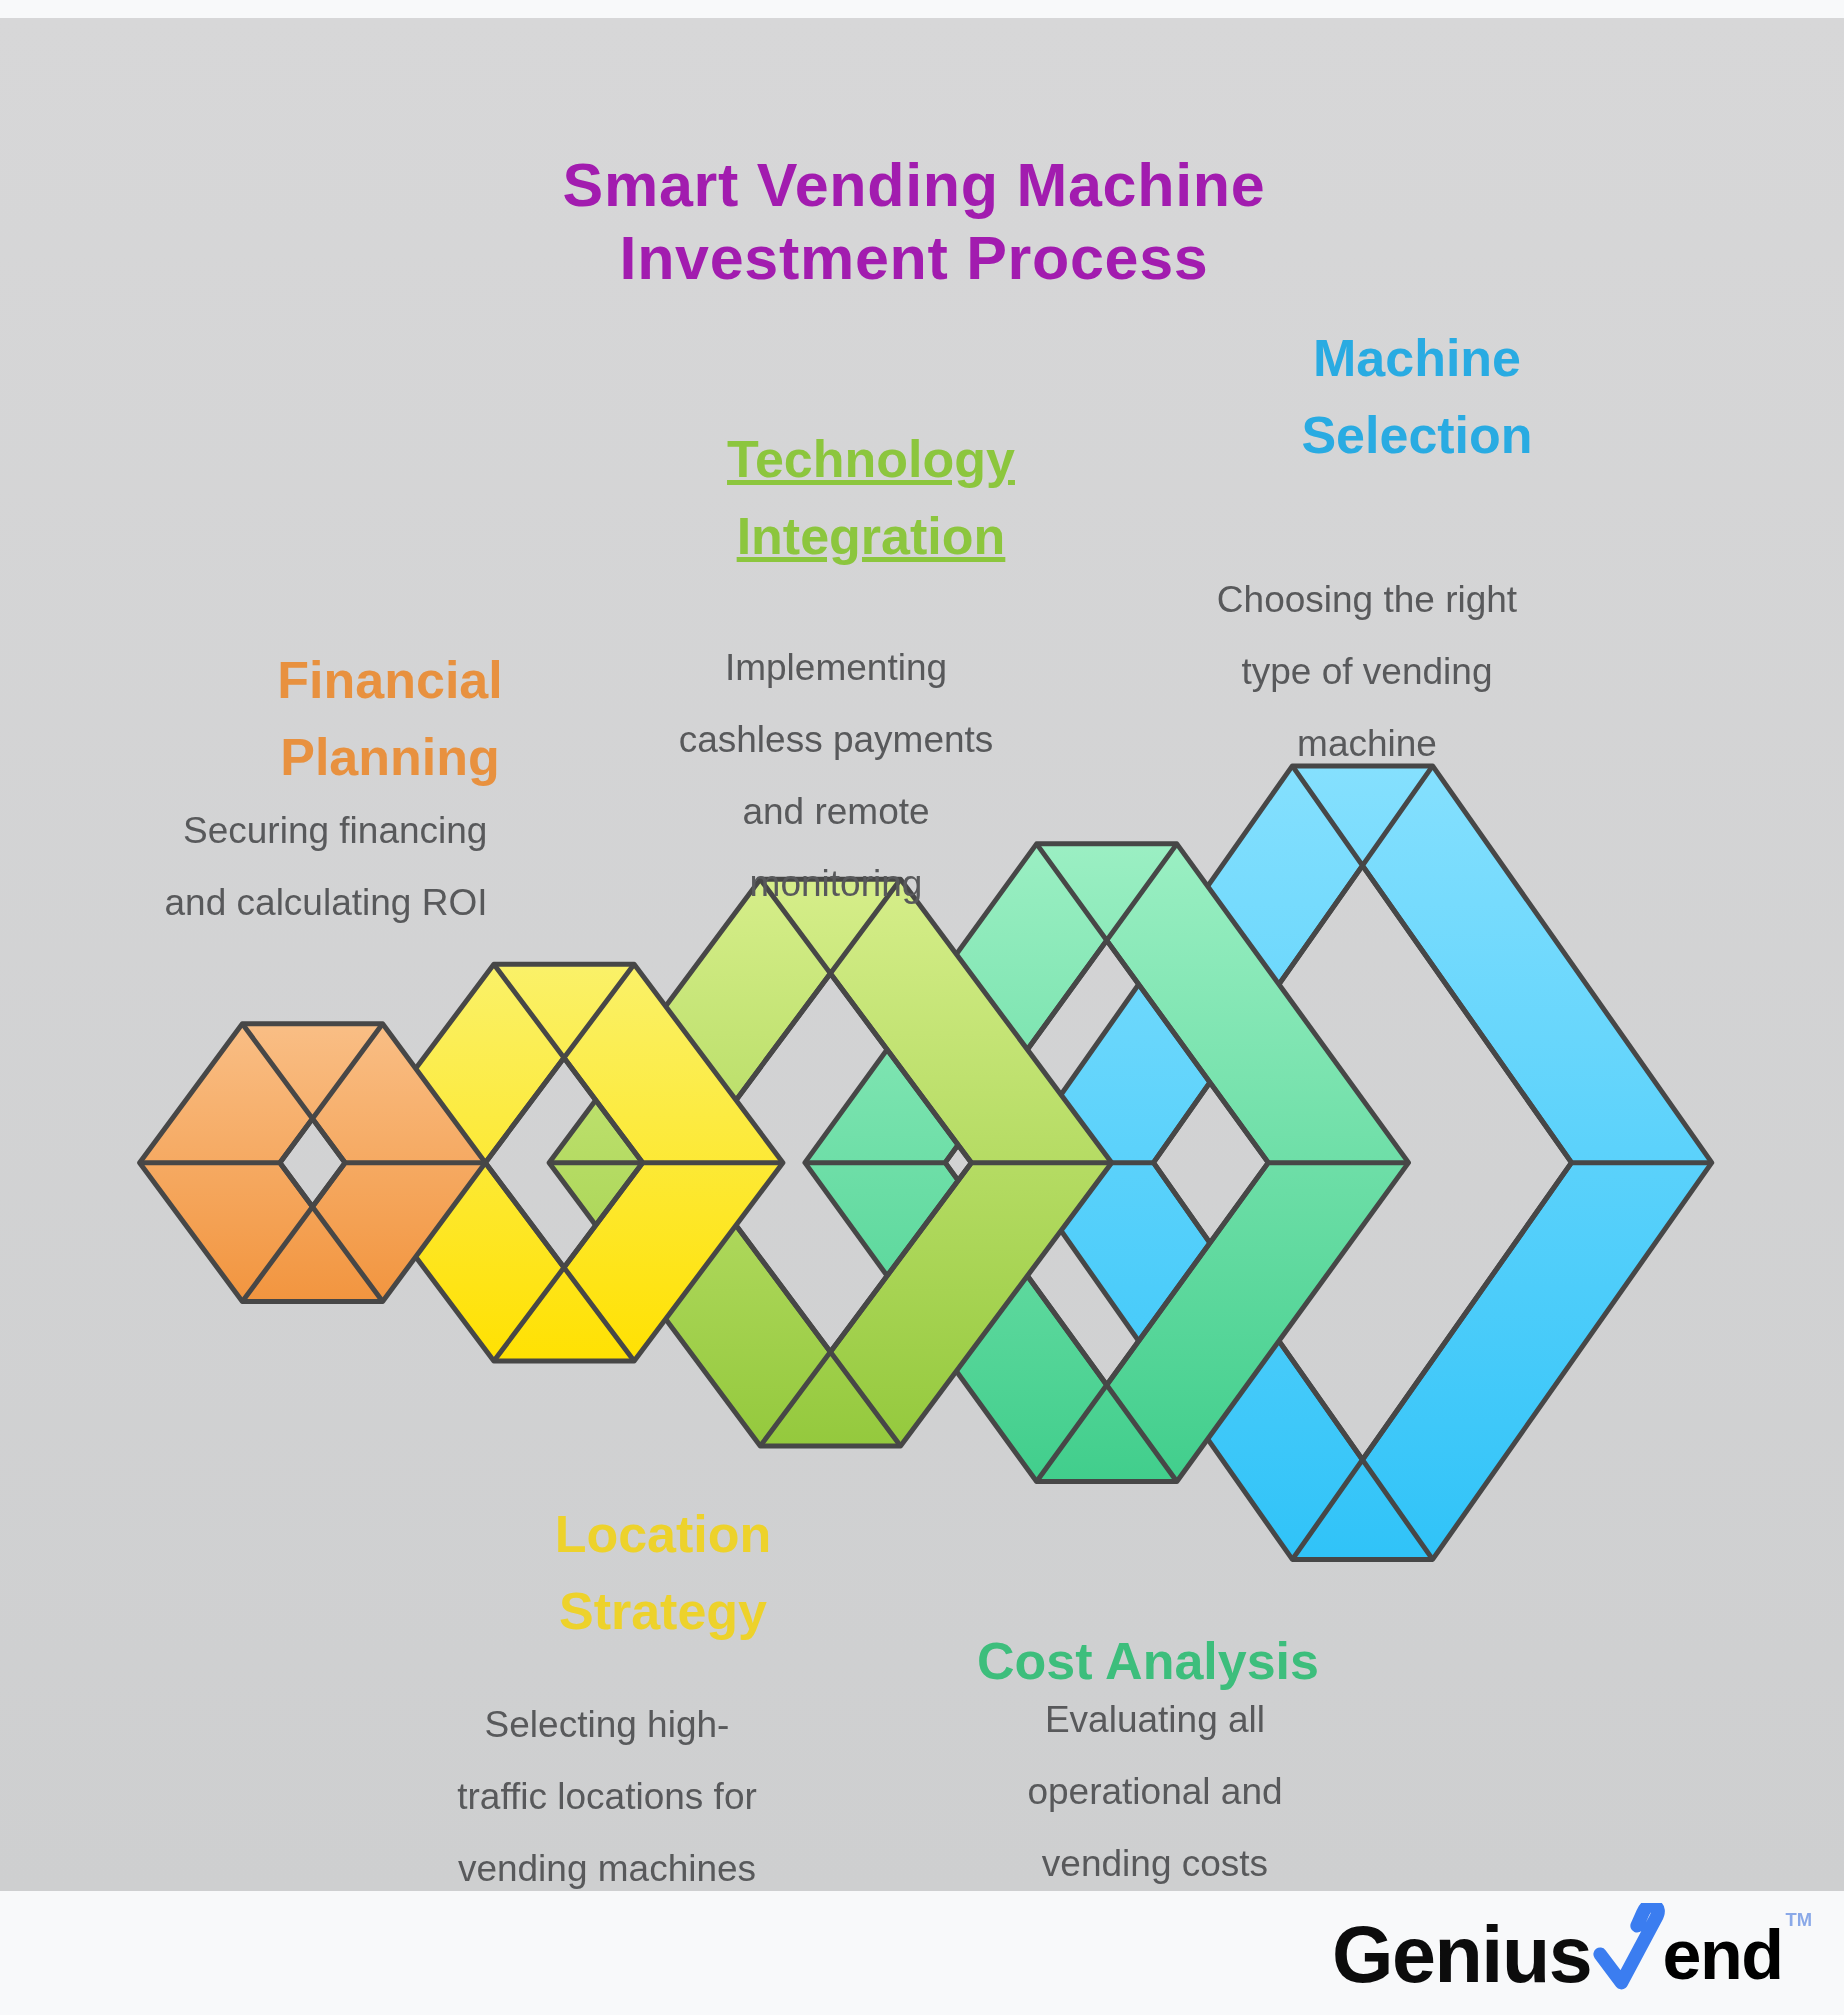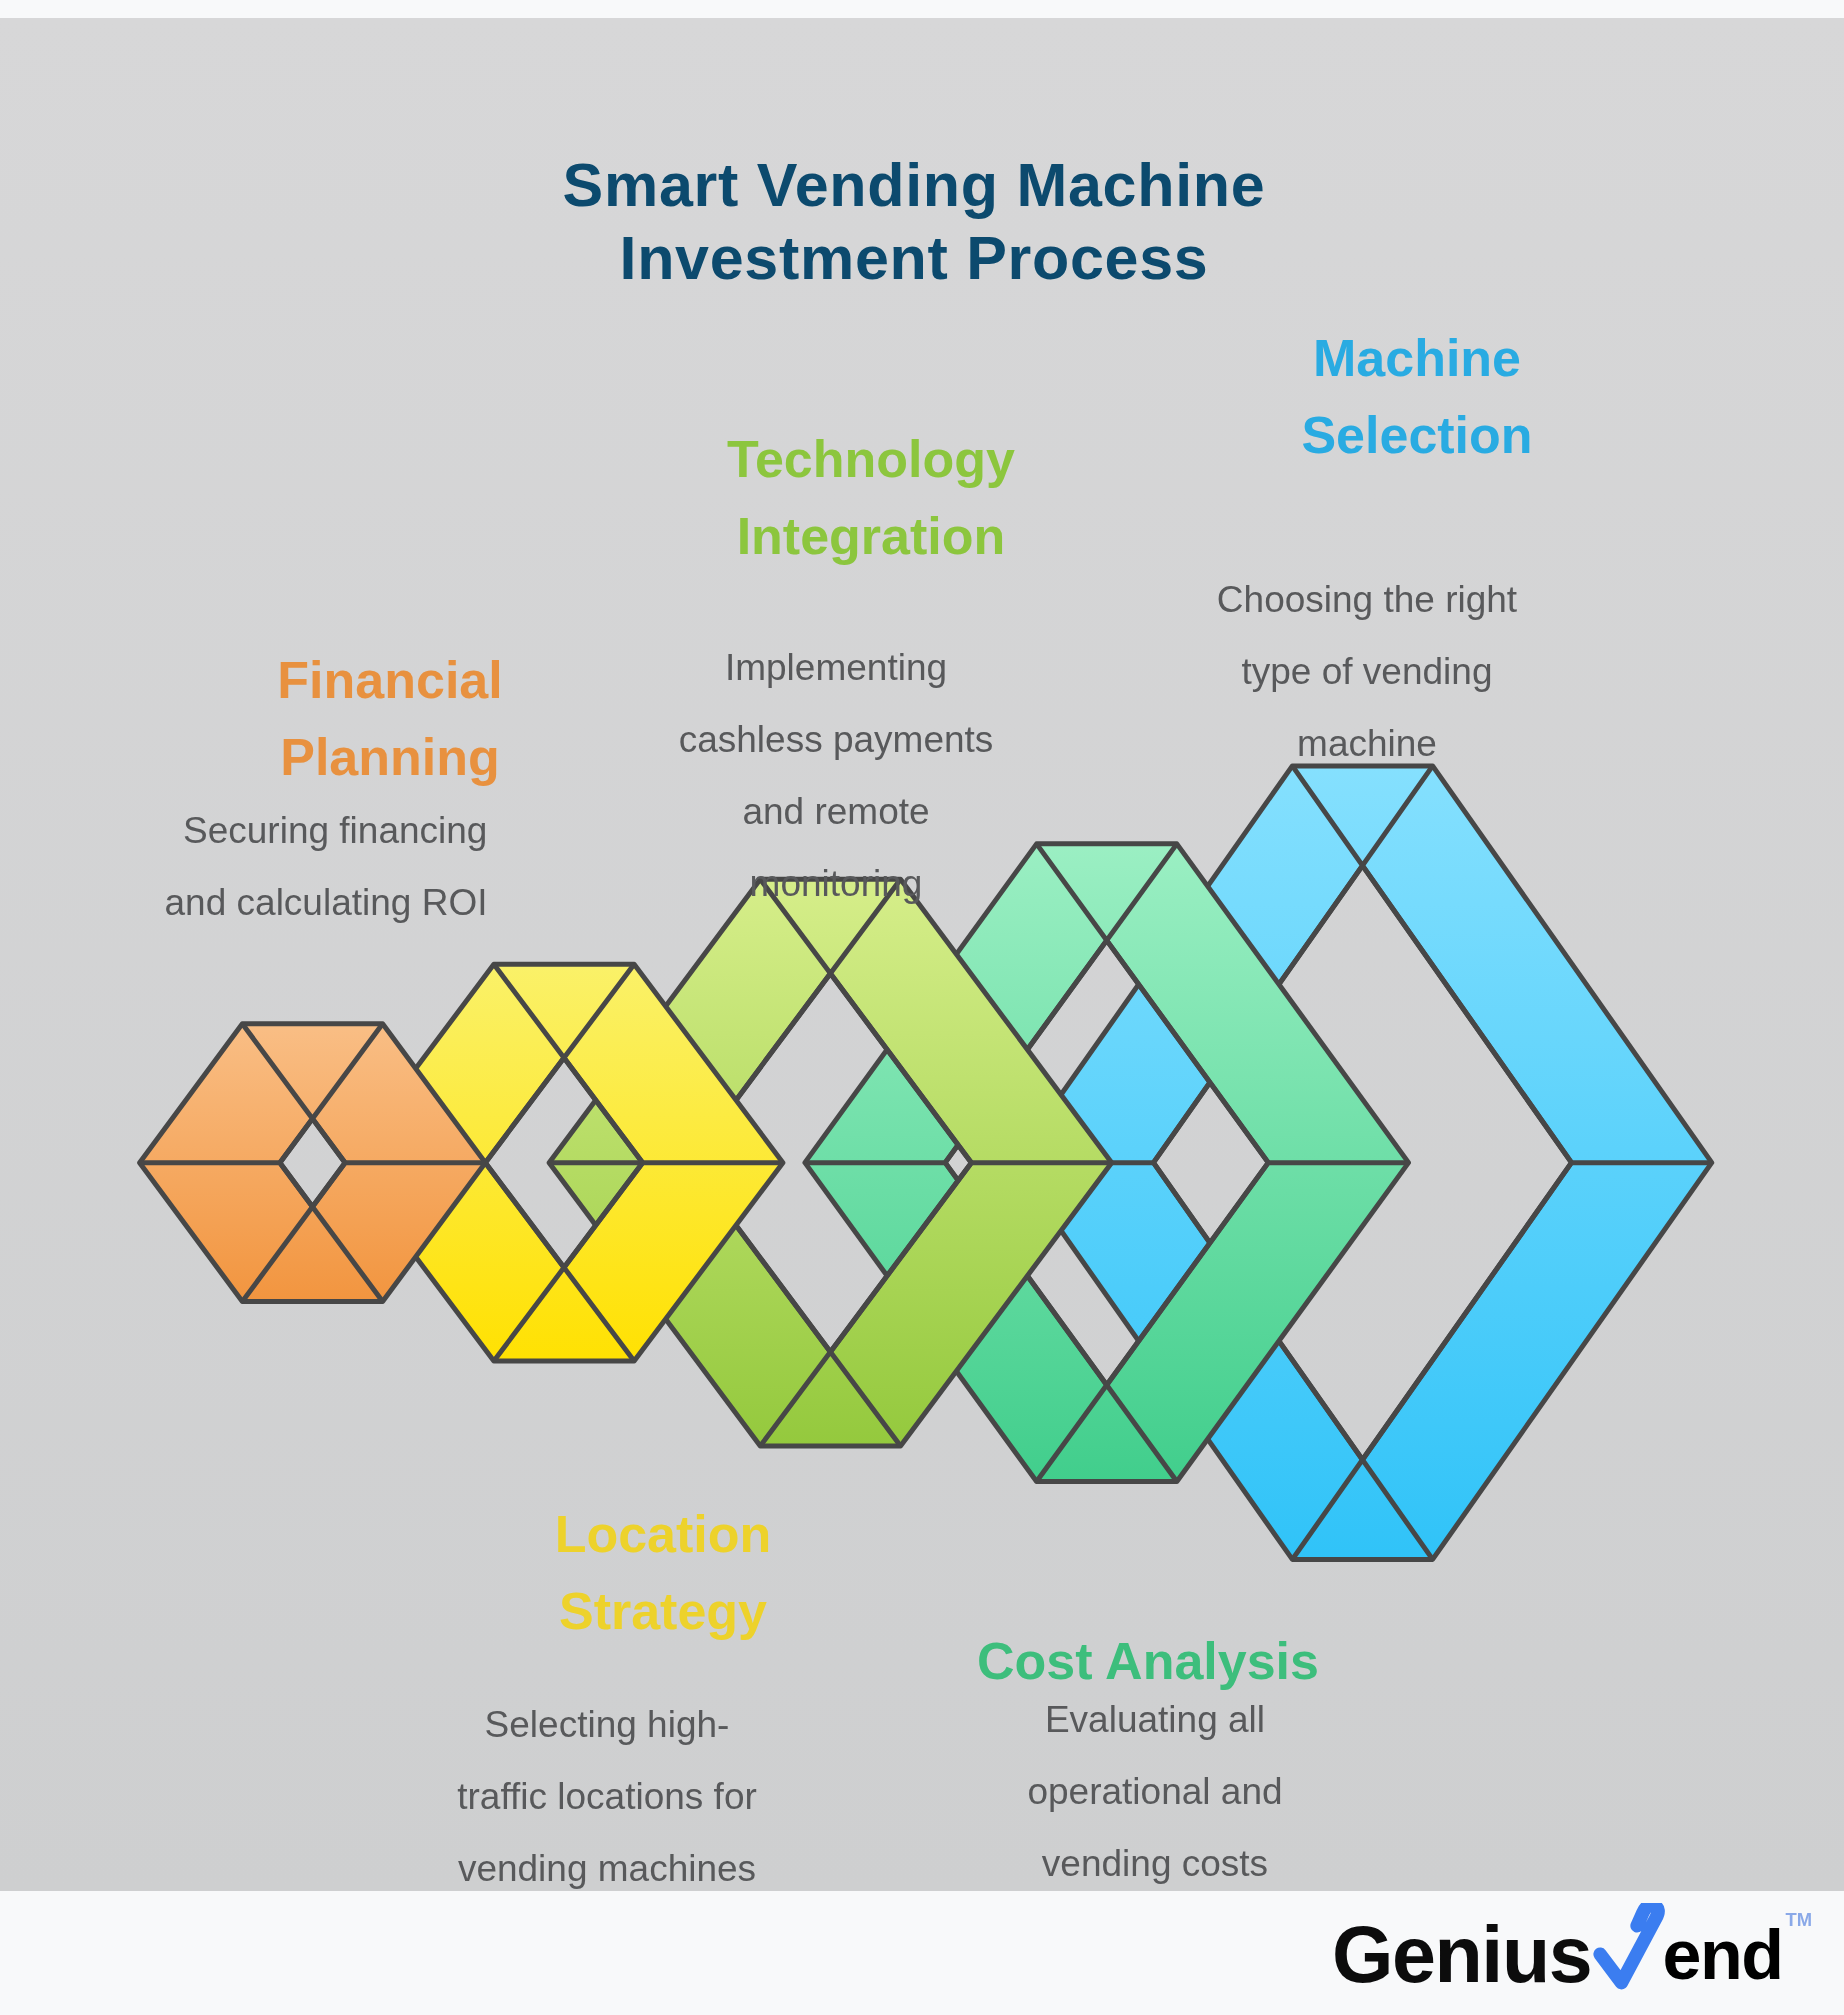--- a/index.html
+++ b/index.html
@@ -9,21 +9,21 @@
     background:#f8f9fa;
   }
   .strip-top{position:absolute;left:0;top:0;width:1845px;height:17.7px;background:#f8f9fa;}
   .canvas{
     position:absolute;left:0;top:17.7px;width:1845px;height:1873px;
     background:linear-gradient(180deg,#d7d7d8 0%,#cecfd0 100%);
   }
   .strip-bottom{position:absolute;left:0;top:1891px;width:1845px;height:124px;background:#f8f9fa;}
   #diagram{position:absolute;left:0;top:0;width:1845px;height:2015px;}
   .txt{position:absolute;transform:translateX(-50%);text-align:center;white-space:pre-line;}
-  .page-title{font-size:61px;font-weight:700;color:#0c4a6e;line-height:1.2;letter-spacing:0.7px;}
+  .page-title{font-size:61px;font-weight:700;color:#a21caf;line-height:1.2;letter-spacing:0.7px;}
   .stage-head{font-size:52px;font-weight:700;line-height:77px;}
   .stage-body{font-size:37px;font-weight:400;color:#58595b;line-height:72px;}
   .logo{
     position:absolute;right:33px;top:1905px;height:99px;
     display:flex;align-items:center;
   }
   .logo .genius{font-size:79px;font-weight:700;color:#0c0c0c;letter-spacing:-1.4px;}
   .logo .vend{font-size:70px;font-weight:700;color:#000000;letter-spacing:-1.4px;}
   .logo .check{width:74px;height:91px;margin:0 -4.3px 0 1.4px;position:relative;top:-5.7px;}
   .logo .tm{font-size:18.4px;font-weight:700;color:#8aa9e8;align-self:flex-start;margin-top:4.3px;margin-left:2.8px;}
@@ -86,21 +86,21 @@
 Planning</div>
 <div class="txt stage-body" style="left:326px;top:795px;text-align:right;">Securing financing
 and calculating ROI</div>
 
 <div class="txt stage-head" style="left: 631px; top: 1496px; color: rgb(237, 210, 43); margin-left: 32px;">Location
 Strategy</div>
 <div class="txt stage-body" style="left:567px;top:1689px;margin-left:40px;">Selecting high-
 traffic locations for
 vending machines</div>
 
-<div class="txt stage-head" style="left: 871px; top: 421px; color: rgb(140, 198, 62);">Technology
+<div class="txt stage-head" style="left: 871px; top: 421px; color: rgb(140, 198, 62); text-decoration: underline;">Technology
 Integration</div>
 <div class="txt stage-body" style="left:836px;top:632px;">Implementing
 cashless payments
 and remote
 monitoring</div>
 
 <div class="txt stage-head" style="left: 1148px; top: 1623px; color: rgb(61, 190, 124);">Cost Analysis</div>
 <div class="txt stage-body" style="left:1155px;top:1684px;">Evaluating all
 operational and
 vending costs</div>

